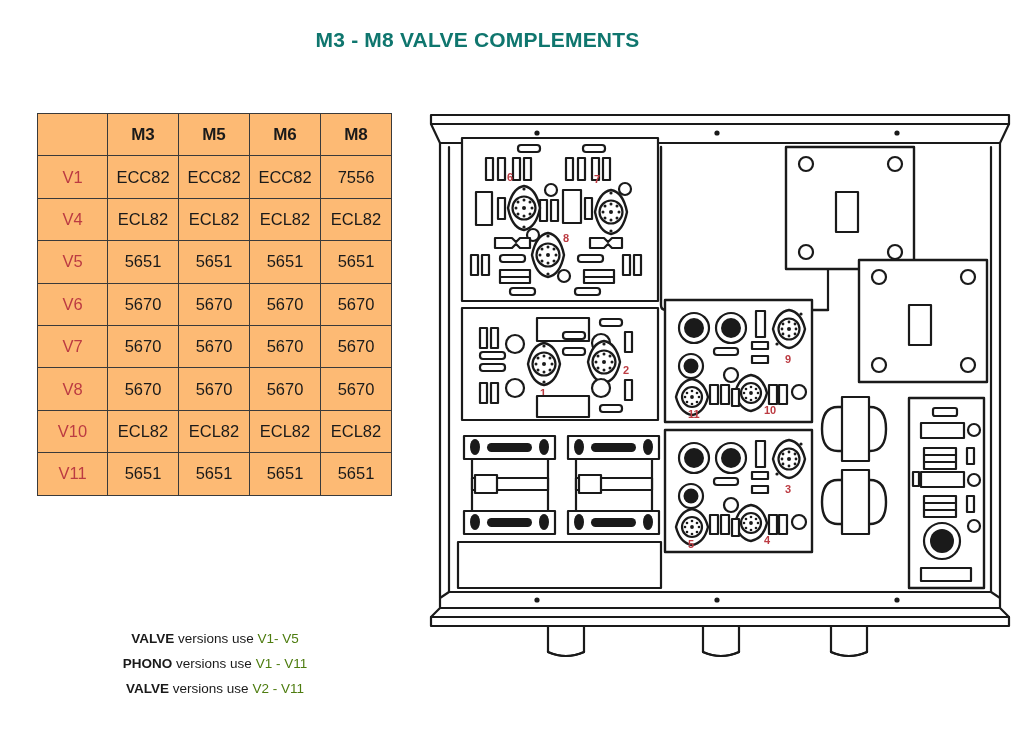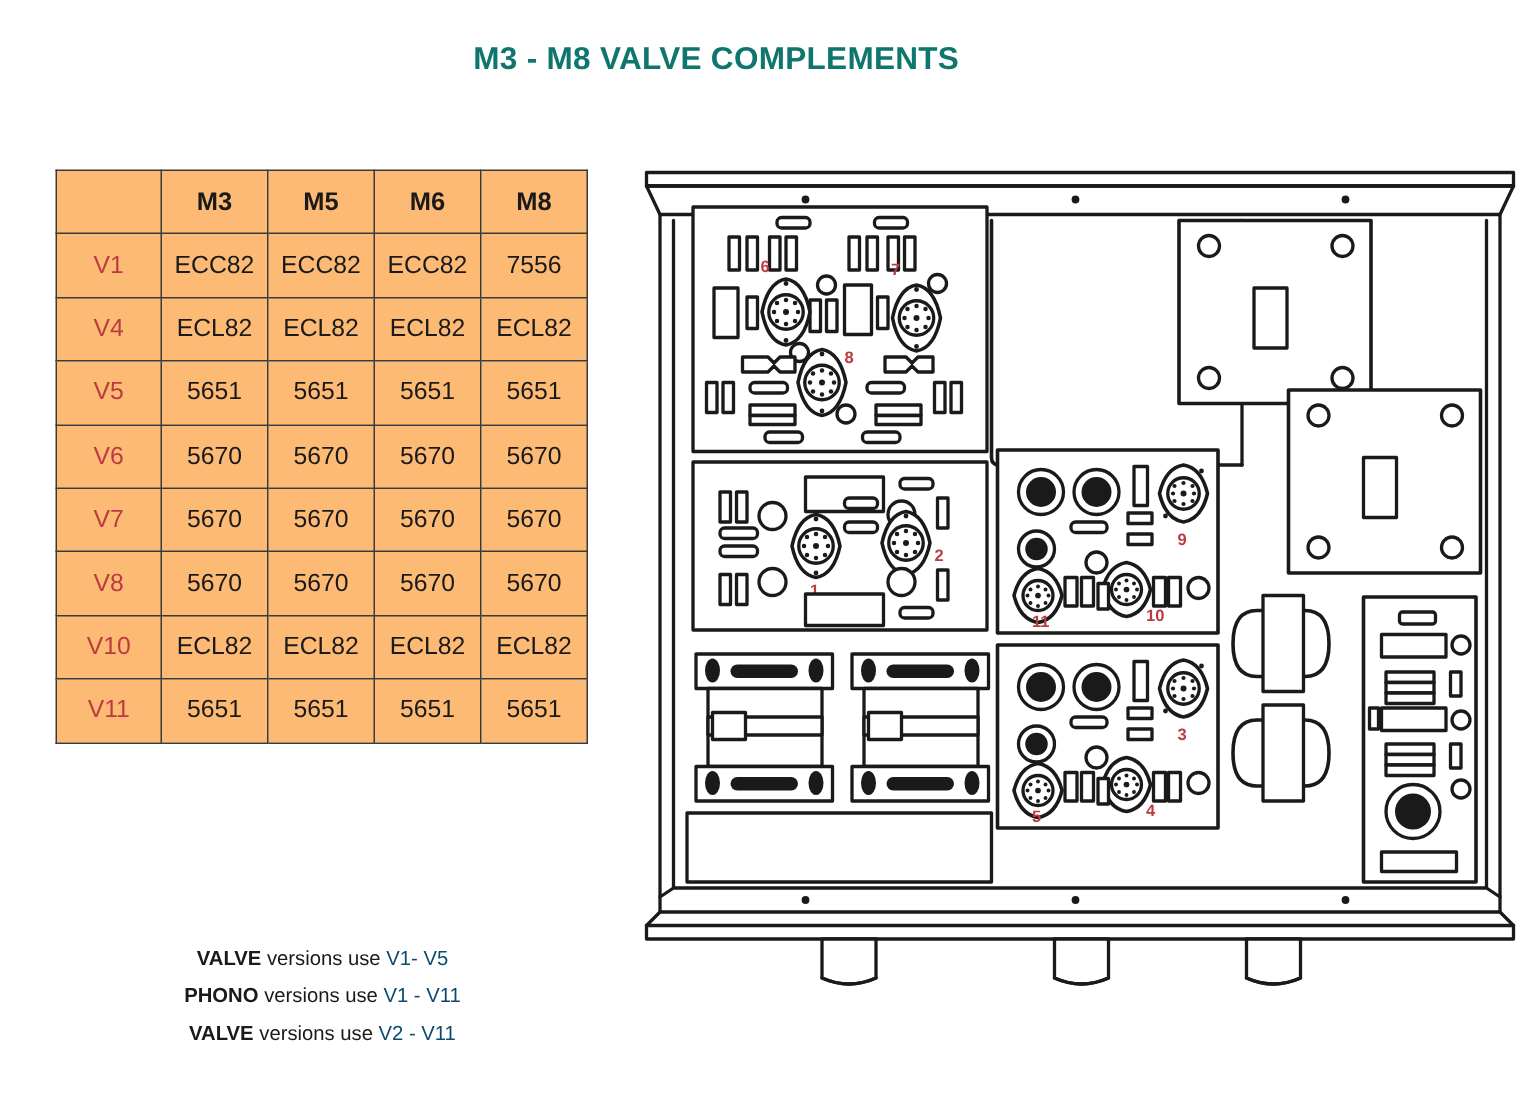--- a/index.html
+++ b/index.html
@@ -67,21 +67,21 @@
     position: absolute;
     left: 37px;
     top: 626px;
     width: 356px;
     text-align: center;
     font-size: 13.5px;
     line-height: 25px;
   }
   #footnotes .fn-row { white-space: nowrap; }
   #footnotes b { font-weight: bold; }
-  #footnotes .red { color: #0c4a6e; }
+  #footnotes .red { color: #4d7c0f; }
 
   
   #chassis-diagram {
     position: absolute;
     left: 418px;
     top: 100px;
     width: 606px;
     height: 560px;
   }
   #chassis-diagram svg { display: block; }

